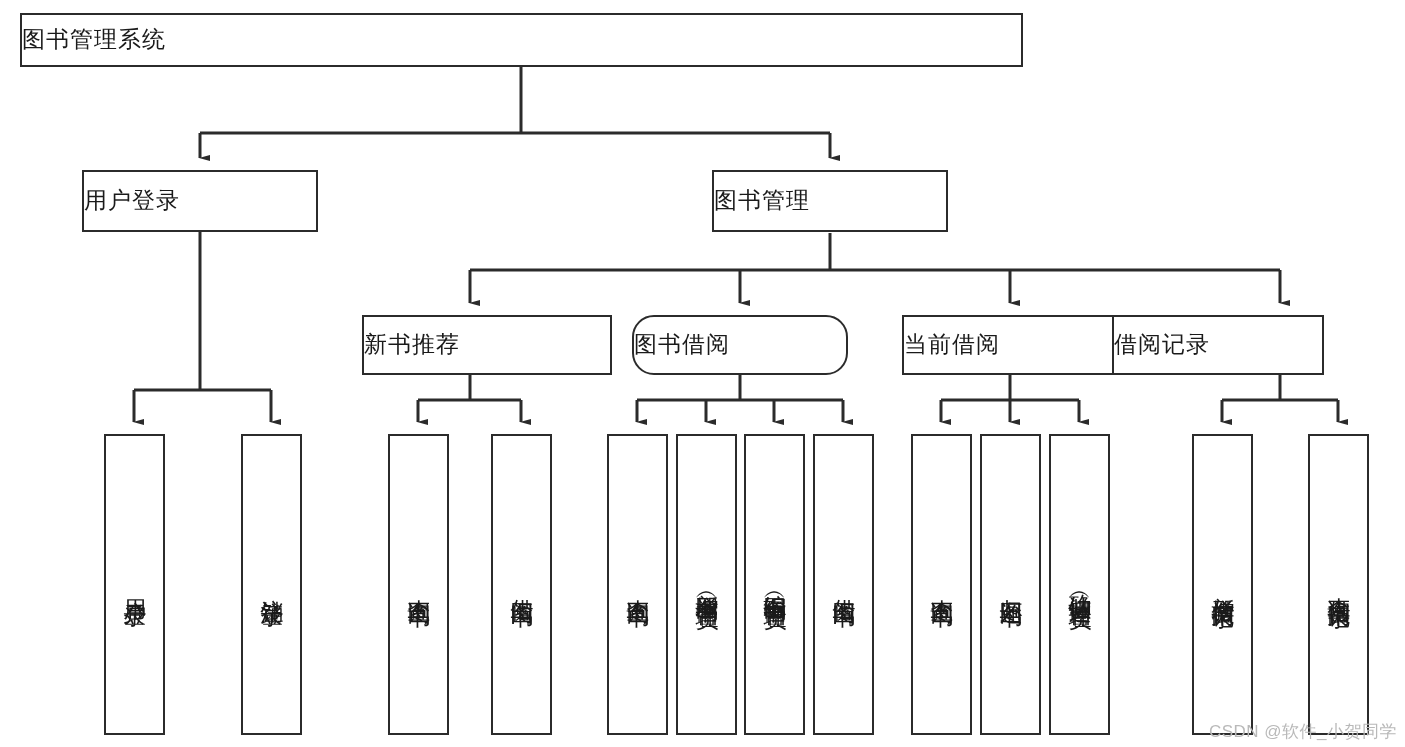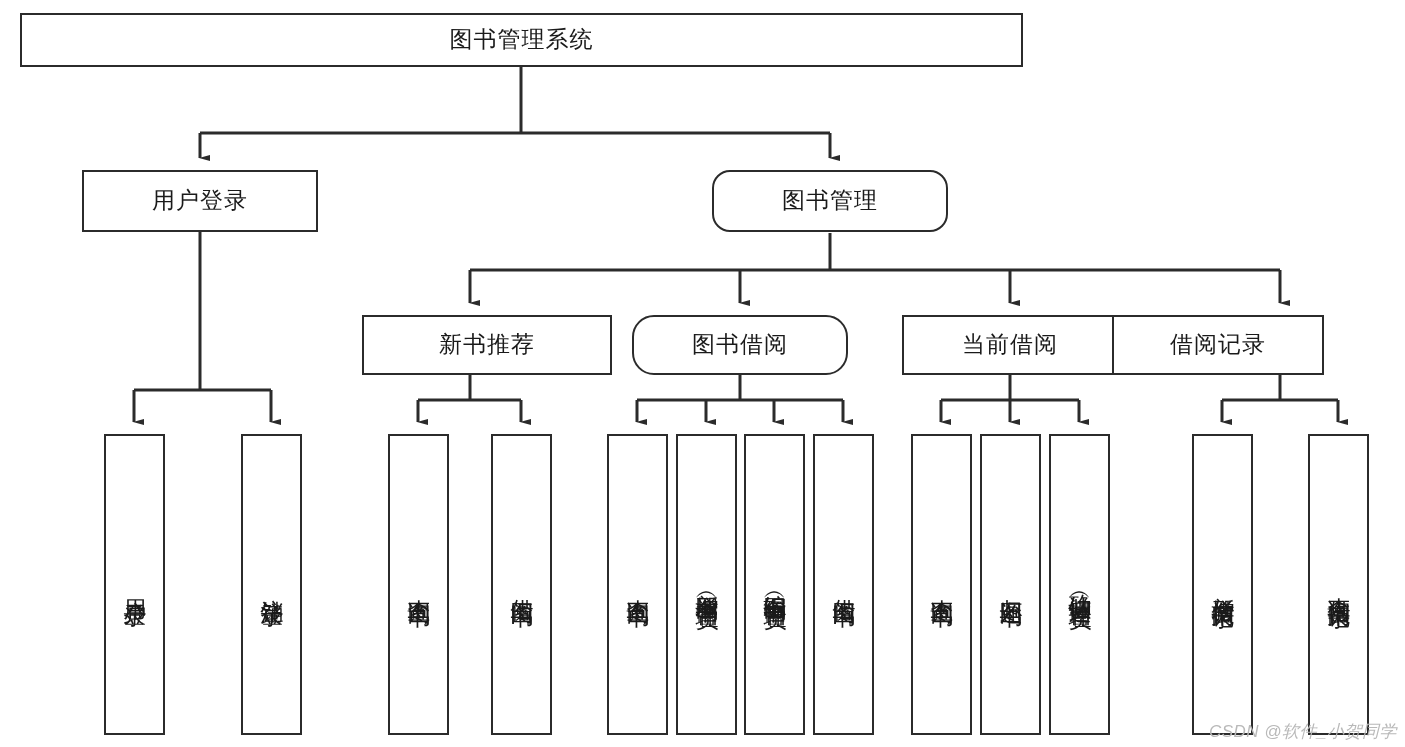--- a/index.html
+++ b/index.html
@@ -25,21 +25,20 @@
     height: 747px;
     pointer-events: none;
   }
   .node {
     position: absolute;
     box-sizing: border-box;
     background: #ffffff;
     border: 2px solid #2b2b2b;
     display: flex;
     align-items: center;
-    justify-content: center;
     color: #1a1a1a;
   }
   .node.horiz {
     font-size: 23px;
     letter-spacing: 1px;
     line-height: 1.1;
   }
   .node.vert {
     writing-mode: vertical-rl;
     text-orientation: upright;
@@ -59,21 +58,20 @@
   }
   .watermark {
     position: absolute;
     right: 8px;
     bottom: 4px;
     font-size: 17px;
     color: #b9b9b9;
     letter-spacing: 0.5px;
     white-space: nowrap;
     user-select: none;
-    font-style: italic;
   }
 </style>
 </head>
 <body>
 
 <div id="canvas">
 
   <svg id="edges" viewBox="0 0 1405 747" xmlns="http://www.w3.org/2000/svg">
     <defs>
       <marker id="arrow" markerWidth="10" markerHeight="12" refX="3" refY="10" orient="auto" markerUnits="userSpaceOnUse">
@@ -125,21 +123,21 @@
     </g>
   </svg>
 
   <div class="node horiz" style="left:20px; top:13px; width:1003px; height:54px;">
     <span>图书管理系统</span>
   </div>
 
   <div class="node horiz" style="left:82px; top:170px; width:236px; height:62px;">
     <span>用户登录</span>
   </div>
-  <div class="node horiz" style="left:712px; top:170px; width:236px; height:62px;border-radius:18px;">
+  <div class="node horiz" style="left:712px; top:170px; width:236px; height:62px;">
     <span>图书管理</span>
   </div>
 
   <div class="node horiz" style="left:362px; top:315px; width:250px; height:60px;">
     <span>新书推荐</span>
   </div>
   <div class="node horiz" style="left:632px; top:315px; width:216px; height:60px;border-radius:22px;">
     <span>图书借阅</span>
   </div>
   <div class="node horiz" style="left:902px; top:315px; width:216px; height:60px;">

